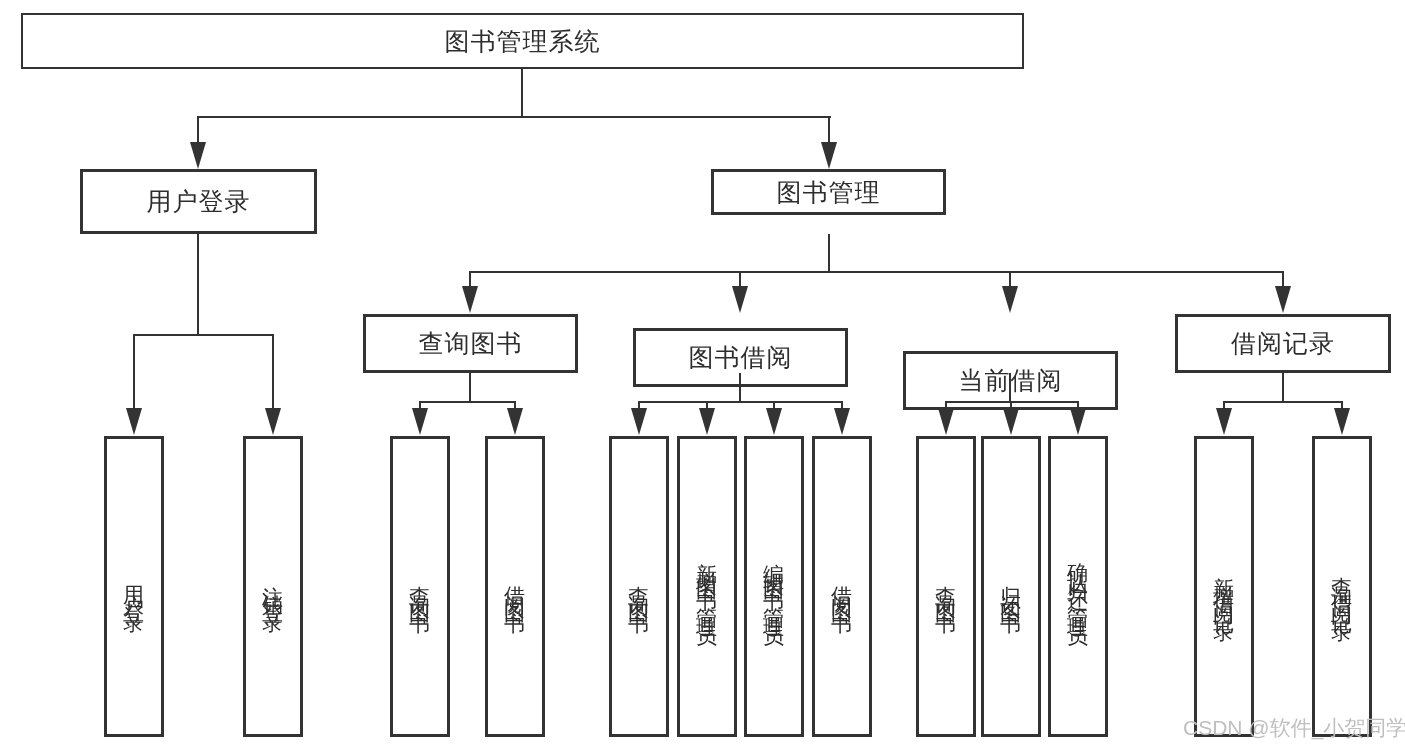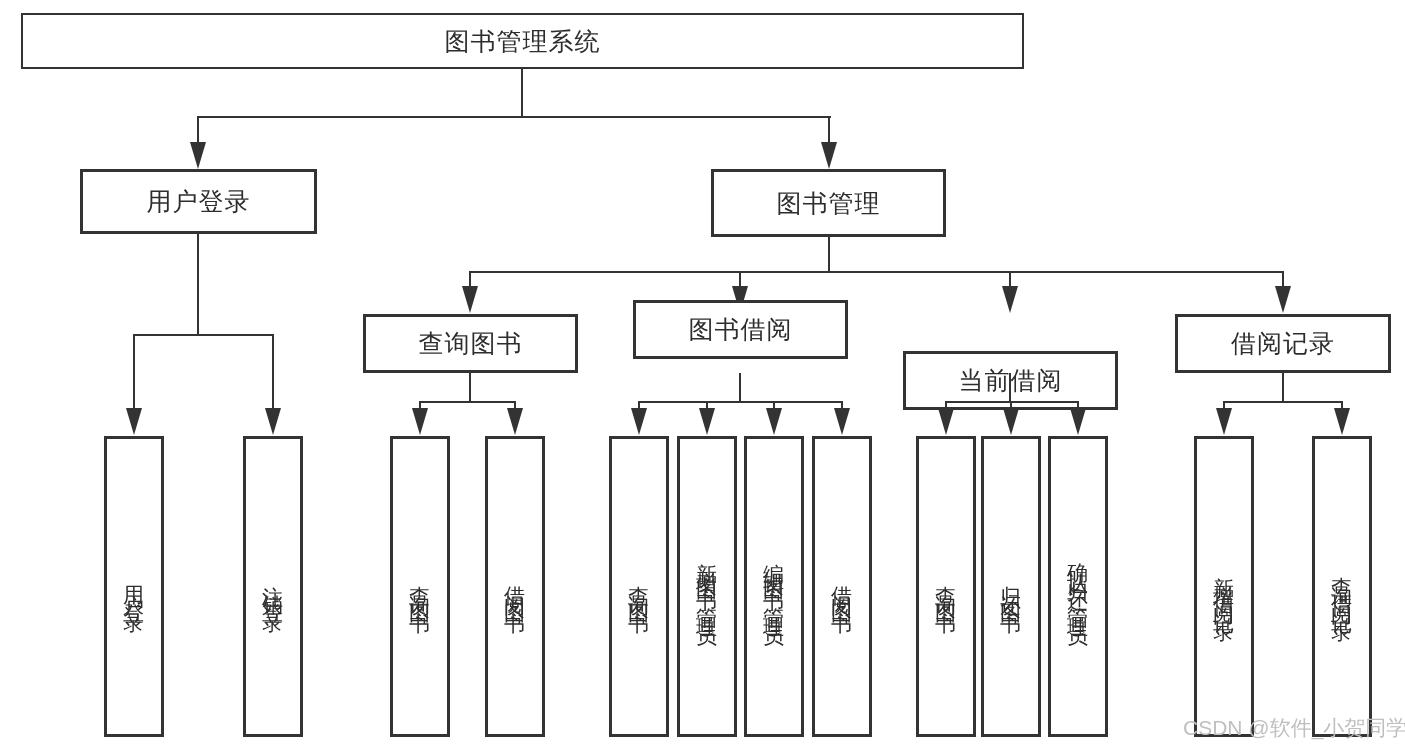--- a/index.html
+++ b/index.html
@@ -66,21 +66,21 @@
   <div class="vline" style="left:521px; top:69px; height:48px;"></div>
   <div class="hline" style="left:197px; top:116px; width:634px;"></div>
   <div class="vline" style="left:197px; top:116px; height:28px;"></div>
   <div class="vline" style="left:828px; top:116px; height:28px;"></div>
   <div class="arrow" style="left:190px; top:142px;"></div>
   <div class="arrow" style="left:821px; top:142px;"></div>
 
   <div class="box" style="left:80px; top:169px; width:237px; height:65px;">
     <span>用户登录</span>
   </div>
-  <div class="box" style="left:711px; top:169px; width:235px; height:68px;text-align:right;">
+  <div class="box" style="left:711px; top:169px; width:235px; height:46px;text-align:right;">
     <span>图书管理</span>
   </div>
 
   <div class="vline" style="left:197px; top:234px; height:101px;"></div>
   <div class="hline" style="left:133px; top:334px; width:141px;"></div>
   <div class="vline" style="left:133px; top:334px; height:75px;"></div>
   <div class="vline" style="left:272px; top:334px; height:75px;"></div>
   <div class="arrow" style="left:126px; top:408px;"></div>
   <div class="arrow" style="left:265px; top:408px;"></div>
 
@@ -91,21 +91,21 @@
   <div class="vline" style="left:1009px; top:271px; height:16px;"></div>
   <div class="vline" style="left:1282px; top:271px; height:16px;"></div>
   <div class="arrow" style="left:462px; top:286px;"></div>
   <div class="arrow" style="left:732px; top:286px;"></div>
   <div class="arrow" style="left:1002px; top:286px;"></div>
   <div class="arrow" style="left:1275px; top:286px;"></div>
 
   <div class="box" style="left:363px; top:314px; width:215px; height:59px;">
     <span>查询图书</span>
   </div>
-  <div class="box" style="left:633px; top:300px; width:215px; height:59px;">
+  <div class="box" style="left:633px; top:328px; width:215px; height:59px;">
     <span>图书借阅</span>
   </div>
   <div class="box" style="left:903px; top:314px; width:215px; height:59px;margin-top:37px;">
     <span>当前借阅</span>
   </div>
   <div class="box" style="left:1175px; top:314px; width:216px; height:59px;">
     <span>借阅记录</span>
   </div>
 
   <div class="vline" style="left:469px; top:373px; height:29px;"></div>

